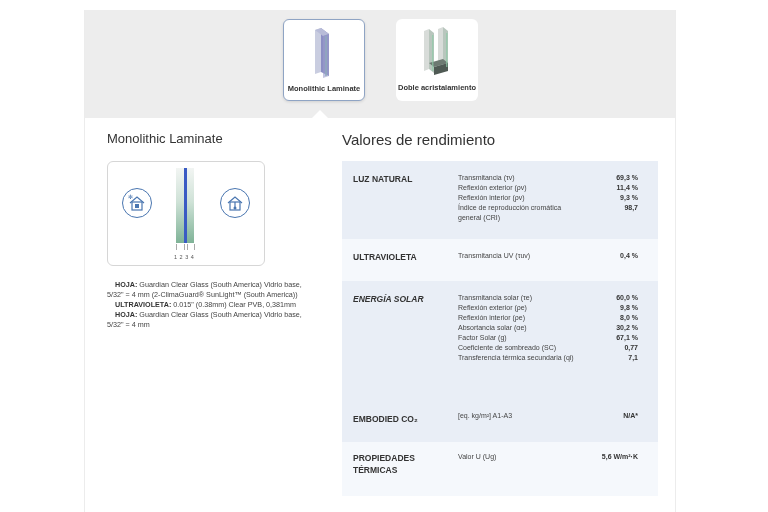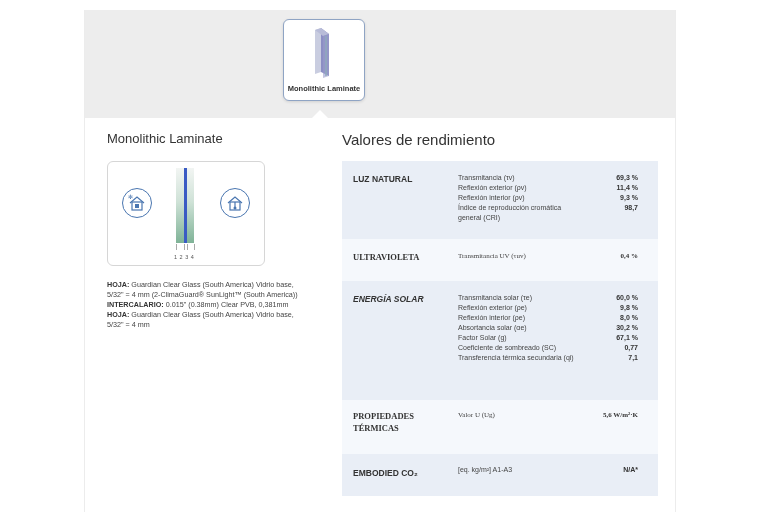--- a/index.html
+++ b/index.html
@@ -40,28 +40,28 @@
   .glass {
     position: absolute; left: 68px; top: 6px; width: 18px; height: 75px;
     background: linear-gradient(to bottom, #f2f5f3 0%, #cfe2d7 45%, #7fb397 100%);
   }
   .glass-line { position: absolute; left: 8px; top: 0; width: 3px; height: 75px; background: #3a5bc4; }
   .ticks { position: absolute; left: 66px; top: 82px; width: 24px; height: 14px; }
   .tick { position: absolute; top: 0; width: 0; height: 6px; border-left: 1px solid #aaa; }
   .tick-labels { position: absolute; left: 66px; top: 92px; font-size: 5.5px; color: #555; letter-spacing: 0.5px; }
 
   .desc { position: absolute; left: 22px; top: 270px; width: 205px; font-size: 7.2px; line-height: 10px; color: #444; }
-  .desc b { color: #333; }
+  .desc b { color: #333; margin-left: 8px; }
   .note { position: absolute; left: 22px; top: 332px; width: 200px; font-size: 7.2px; line-height: 10px; color: #444; font-style: italic; }
 
   .right-title { position: absolute; left: 257px; top: 121px; font-size: 15px; color: #333; }
   .perf-table { position: absolute; left: 257px; top: 151px; width: 316px; }
   .row { position: relative; width: 100%; }
   .row.dark { background: #e9eef6; }
-  .row.light { background: #f5f8fc; font-family: Liberation Serif, serif; }
+  .row.light { background: #f5f8fc; }
   .row-cat { position: absolute; left: 11px; font-size: 8.5px; font-weight: bold; color: #333; line-height: 12px; }
   .row-items { position: absolute; left: 116px; width: 190px; }
   .item { position: relative; font-size: 7px; line-height: 10px; color: #444; }
   .item .lbl { display: inline-block; width: 125px; }
   .item .val { position: absolute; right: 10px; top: 0; font-weight: bold; color: #333; }
 </style>
 </head>
 <body>
 
 <div class="panel">
@@ -69,20 +69,33 @@
   <div class="tabs-bar">
     <div class="tab active" style="left:198px;">
       <svg class="tab-icon" viewBox="0 0 50 52">
         <polygon points="16,4 22,2 22,46 16,48" fill="#c9cde0"></polygon>
         <polygon points="22,2 30,8 30,50 22,46" fill="#8c8fc4"></polygon>
         <polygon points="16,4 22,2 30,8 24,10" fill="#b8bcd8"></polygon>
         <rect x="26" y="10" width="2" height="40" fill="#7fc0a4" opacity="0.7"></rect>
         <polygon points="24,10 30,8 30,50 24,52" fill="#9a9ccc" opacity="0.6"></polygon>
       </svg>
       <span class="tab-label">Monolithic Laminate</span>
+    </div>
+    <div class="tab" style="left:311px;">
+      <svg class="tab-icon" viewBox="0 0 50 52">
+        <polygon points="12,6 17,4 17,44 12,46" fill="#d8dcd9"></polygon>
+        <polygon points="17,4 22,8 22,48 17,44" fill="#b8c6bd"></polygon>
+        <polygon points="26,4 31,2 31,42 26,44" fill="#d8dcd9"></polygon>
+        <polygon points="31,2 36,6 36,46 31,42" fill="#b8c6bd"></polygon>
+        <polygon points="17,38 31,34 36,38 22,42" fill="#6d7a72"></polygon>
+        <polygon points="22,42 36,38 36,46 22,50" fill="#4f5a54"></polygon>
+        <rect x="20" y="10" width="1.5" height="36" fill="#8fcaa8" opacity="0.7"></rect>
+        <rect x="34" y="8" width="1.5" height="34" fill="#8fcaa8" opacity="0.7"></rect>
+      </svg>
+      <span class="tab-label">Doble acristalamiento</span>
     </div>
     <div class="tab-arrow"></div>
   </div>
 
   <div class="left-title">Monolithic Laminate</div>
 
   <div class="diagram-box">
     <div class="circle-icon" style="left:14px; top:26px;">
       <svg width="28" height="28" viewBox="0 0 28 28">
         <polyline points="7,14 14,8 21,14" fill="none" stroke="#4a76b0" stroke-width="1.2"></polyline>
@@ -106,21 +119,21 @@
         <polyline points="7,14 14,8 21,14" fill="none" stroke="#4a76b0" stroke-width="1.2"></polyline>
         <rect x="9" y="13" width="10" height="8" fill="none" stroke="#4a76b0" stroke-width="1.2"></rect>
         <line x1="14" y1="13" x2="14" y2="18" stroke="#4a76b0" stroke-width="1.2"></line>
         <circle cx="14" cy="19" r="1.5" fill="#4a76b0"></circle>
       </svg>
     </div>
   </div>
 
   <div class="desc">
     <div><b>HOJA:</b><span> Guardian Clear Glass (South America) Vidrio base, 5/32" = 4 mm (2-ClimaGuard® SunLight™ (South America))</span></div>
-    <div><b>INTERCALARIO:</b><span> 0.015" (0.38mm) Clear PVB, 0,381mm</span></div>
+    <div><b>ULTRAVIOLETA:</b><span> 0.015" (0.38mm) Clear PVB, 0,381mm</span></div>
     <div><b>HOJA:</b><span> Guardian Clear Glass (South America) Vidrio base, 5/32" = 4 mm</span></div>
   </div>
 
   <div class="right-title">Valores de rendimiento</div>
 
   <div class="perf-table">
     <div class="row dark" style="height:78px;">
       <div class="row-cat" style="top:12px;">LUZ NATURAL</div>
       <div class="row-items" style="top:12px;">
         <div class="item"><span class="lbl">Transmitancia (τv)</span><span class="val">69,3 %</span></div>
@@ -140,26 +153,26 @@
       <div class="row-items" style="top:12px;">
         <div class="item"><span class="lbl">Transmitancia solar (τe)</span><span class="val">60,0 %</span></div>
         <div class="item"><span class="lbl">Reflexión exterior (ρe)</span><span class="val">9,8 %</span></div>
         <div class="item"><span class="lbl">Reflexión interior (ρe)</span><span class="val">8,0 %</span></div>
         <div class="item"><span class="lbl">Absortancia solar (αe)</span><span class="val">30,2 %</span></div>
         <div class="item"><span class="lbl">Factor Solar (g)</span><span class="val">67,1 %</span></div>
         <div class="item"><span class="lbl">Coeficiente de sombreado (SC)</span><span class="val">0,77</span></div>
         <div class="item"><span class="lbl">Transferencia térmica secundaria (qi)</span><span class="val">7,1</span></div>
       </div>
     </div>
+    <div class="row dark" style="height:42px;">
+      <div class="row-cat" style="top:13px;">EMBODIED CO₂</div>
+      <div class="row-items" style="top:11px;">
+        <div class="item"><span class="lbl">[eq. kg/m²] A1-A3</span><span class="val">N/A*</span></div>
+      </div>
+    </div>
     <div class="row light" style="height:54px;">
       <div class="row-cat" style="top:10px; width:90px;">PROPIEDADES TÉRMICAS</div>
       <div class="row-items" style="top:10px;">
         <div class="item"><span class="lbl">Valor U (Ug)</span><span class="val">5,6 W/m²·K</span></div>
       </div>
     </div>
-    <div class="row dark" style="height:42px;">
-      <div class="row-cat" style="top:13px;">EMBODIED CO₂</div>
-      <div class="row-items" style="top:11px;">
-        <div class="item"><span class="lbl">[eq. kg/m²] A1-A3</span><span class="val">N/A*</span></div>
-      </div>
-    </div>
   </div>
 </div>
 
 </body></html>

